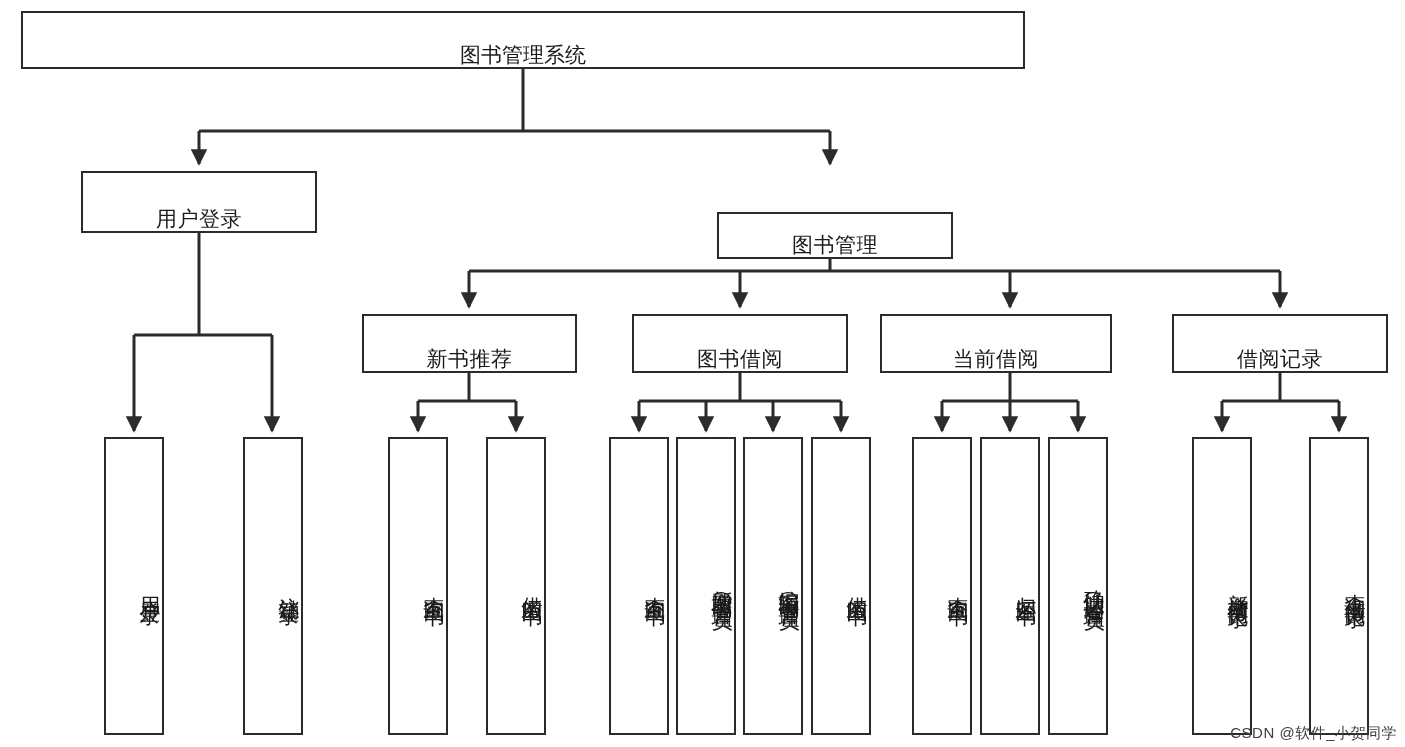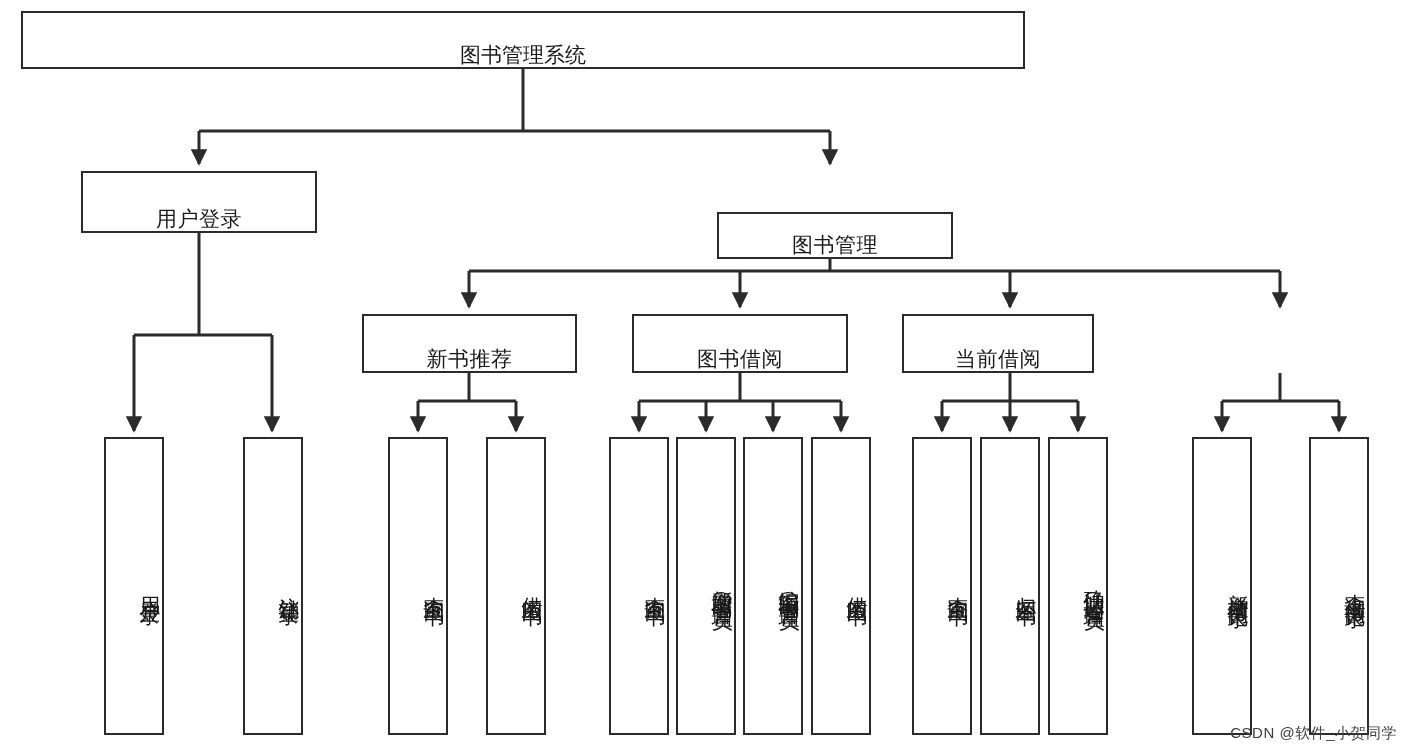--- a/index.html
+++ b/index.html
@@ -140,24 +140,27 @@
   </div>
 
   <div class="node h" style="left:632px; top:314px; width:216px; height:59px;">
     <span class="label">图书借阅</span>
   </div>
 
   <div class="node h" style="left:362px; top:314px; width:215px; height:59px;">
     <span class="label">新书推荐</span>
   </div>
 
-  <div class="node h" style="left:902px; top:314px; width:192px; height:59px;">
+  <div class="node h" style="left:880px; top:314px; width:232px; height:59px;">
     <span class="label">当前借阅</span>
   </div>
 
+  <div class="node h" style="left:1172px; top:314px; width:216px; height:59px;">
+    <span class="label">借阅记录</span>
+  </div>
 
   <div class="node v" style="left:104px; top:437px; width:60px; height:298px;">
     <span class="label">用户登录</span>
   </div>
 
   <div class="node v" style="left:243px; top:437px; width:60px; height:298px;">
     <span class="label">注销登录</span>
   </div>
 
   <div class="node v" style="left:388px; top:437px; width:60px; height:298px;">

